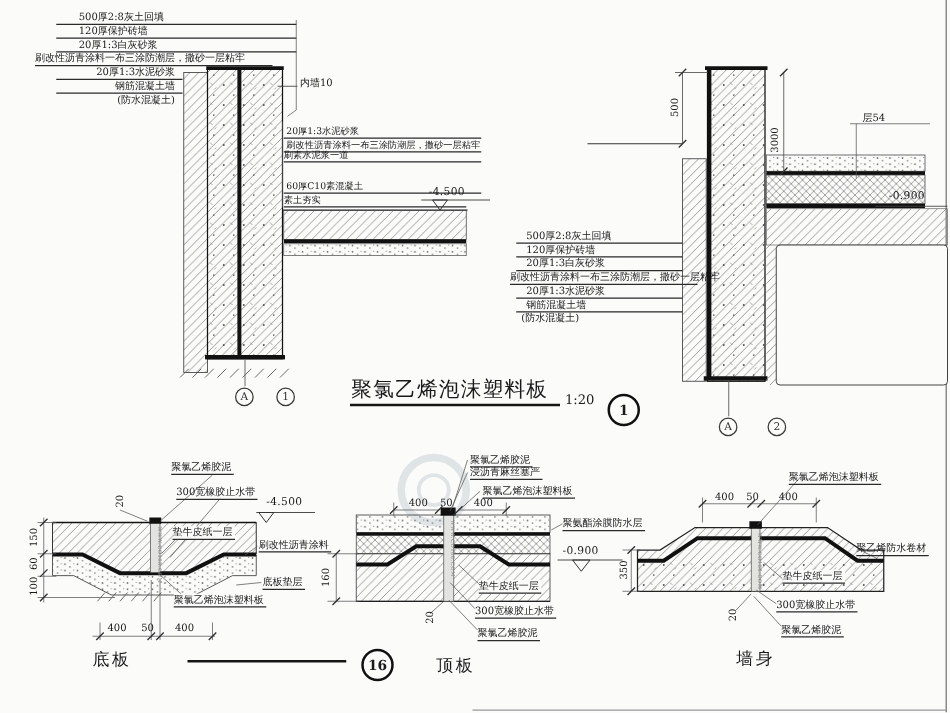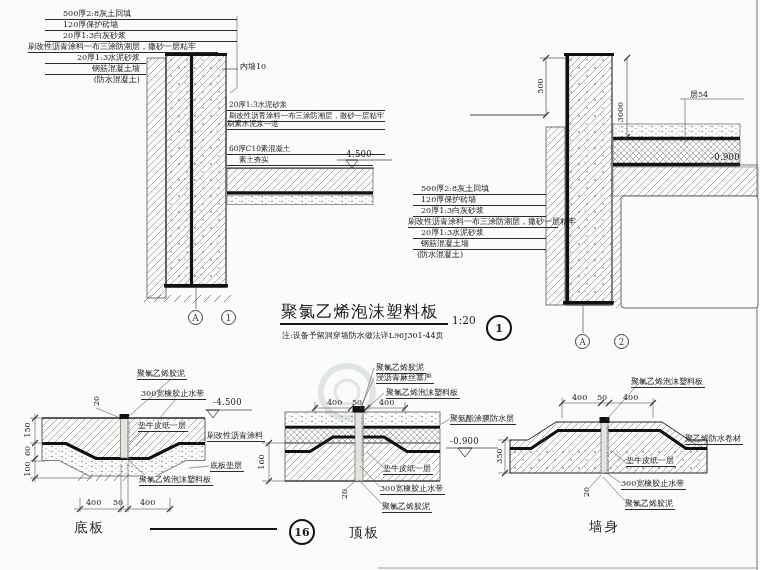--- a/index.html
+++ b/index.html
@@ -180,30 +180,29 @@
 <div class="row tr" style="left:45px;top:53px;width:101px;padding-right:6px">20厚1:3水泥砂浆</div>
 <div class="row tr" style="left:45px;top:64px;width:101px;padding-right:6px">钢筋混凝土墙</div>
 <div class="row tr norule" style="left:45px;top:75px;width:101px;padding-right:6px">(防水混凝土)</div>
 
 <div class="lb" style="left:240px;top:62px">内墙10</div>
 
 <div class="row frow" style="left:227px;top:100px;width:158px;padding-left:2px">20厚1:3水泥砂浆</div>
 <div class="row frow" style="left:227px;top:111px;width:158px;padding-left:2px">刷改性沥青涂料一布三涂防潮层，撒砂一层粘牢</div>
 <div class="row frow" style="left:227px;top:119px;width:158px;padding-left:0">刷素水泥浆一道</div>
 <div class="row frow" style="left:227px;top:144px;width:158px;padding-left:2px">60厚C10素混凝土</div>
-<div class="row frow" style="left:227px;top:155px;width:146px;padding-left:12px">素土夯实</div>
+<div class="row frow" style="left:227px;top:155px;width:146px;padding-left:0">素土夯实</div>
 
 <div class="lvl" style="left:343px;top:149px">-4.500</div>
 <div class="circ" style="left:188px;top:310px">A</div>
 <div class="circ" style="left:221px;top:310px">1</div>
 
 <div class="h1" style="left:281px;top:301px">聚氯乙烯泡沫塑料板</div>
 <div class="bar" style="left:280px;top:323px;width:168px"></div>
 <div class="sc" style="left:452px;top:314px">1:20</div>
-<div class="note" style="left:282px;top:330px">注:设备予留洞穿墙防水做法详L96J301-44页</div>
 <div class="badge" style="left:486px;top:315px">1</div>
 
 <div class="rotc" style="left:540px;top:86px">500</div>
 <div class="rotc" style="left:620px;top:112px">3000</div>
 <div class="lb" style="left:690px;top:90px">层54</div>
 <div class="lvl" style="left:711px;top:152px">-0.900</div>
 
 <div class="row" style="left:413px;top:184px;width:133px;padding-left:8px">500厚2:8灰土回填</div>
 <div class="row" style="left:413px;top:195px;width:133px;padding-left:8px">120厚保护砖墙</div>
 <div class="row" style="left:413px;top:206px;width:133px;padding-left:8px">20厚1:3白灰砂浆</div>

